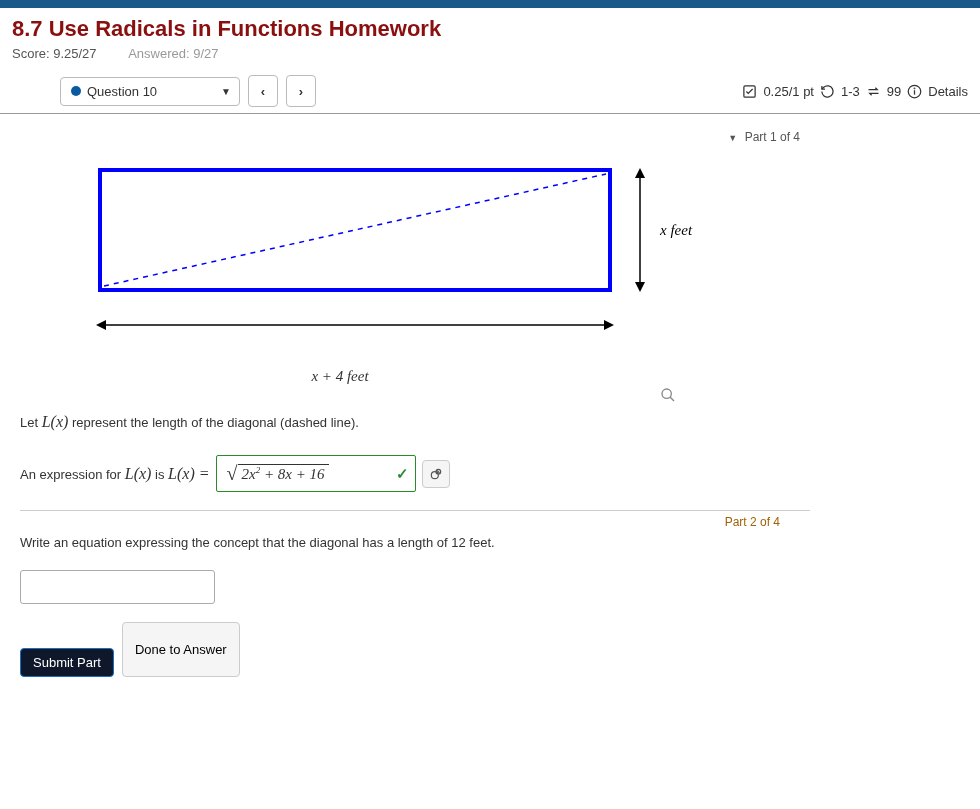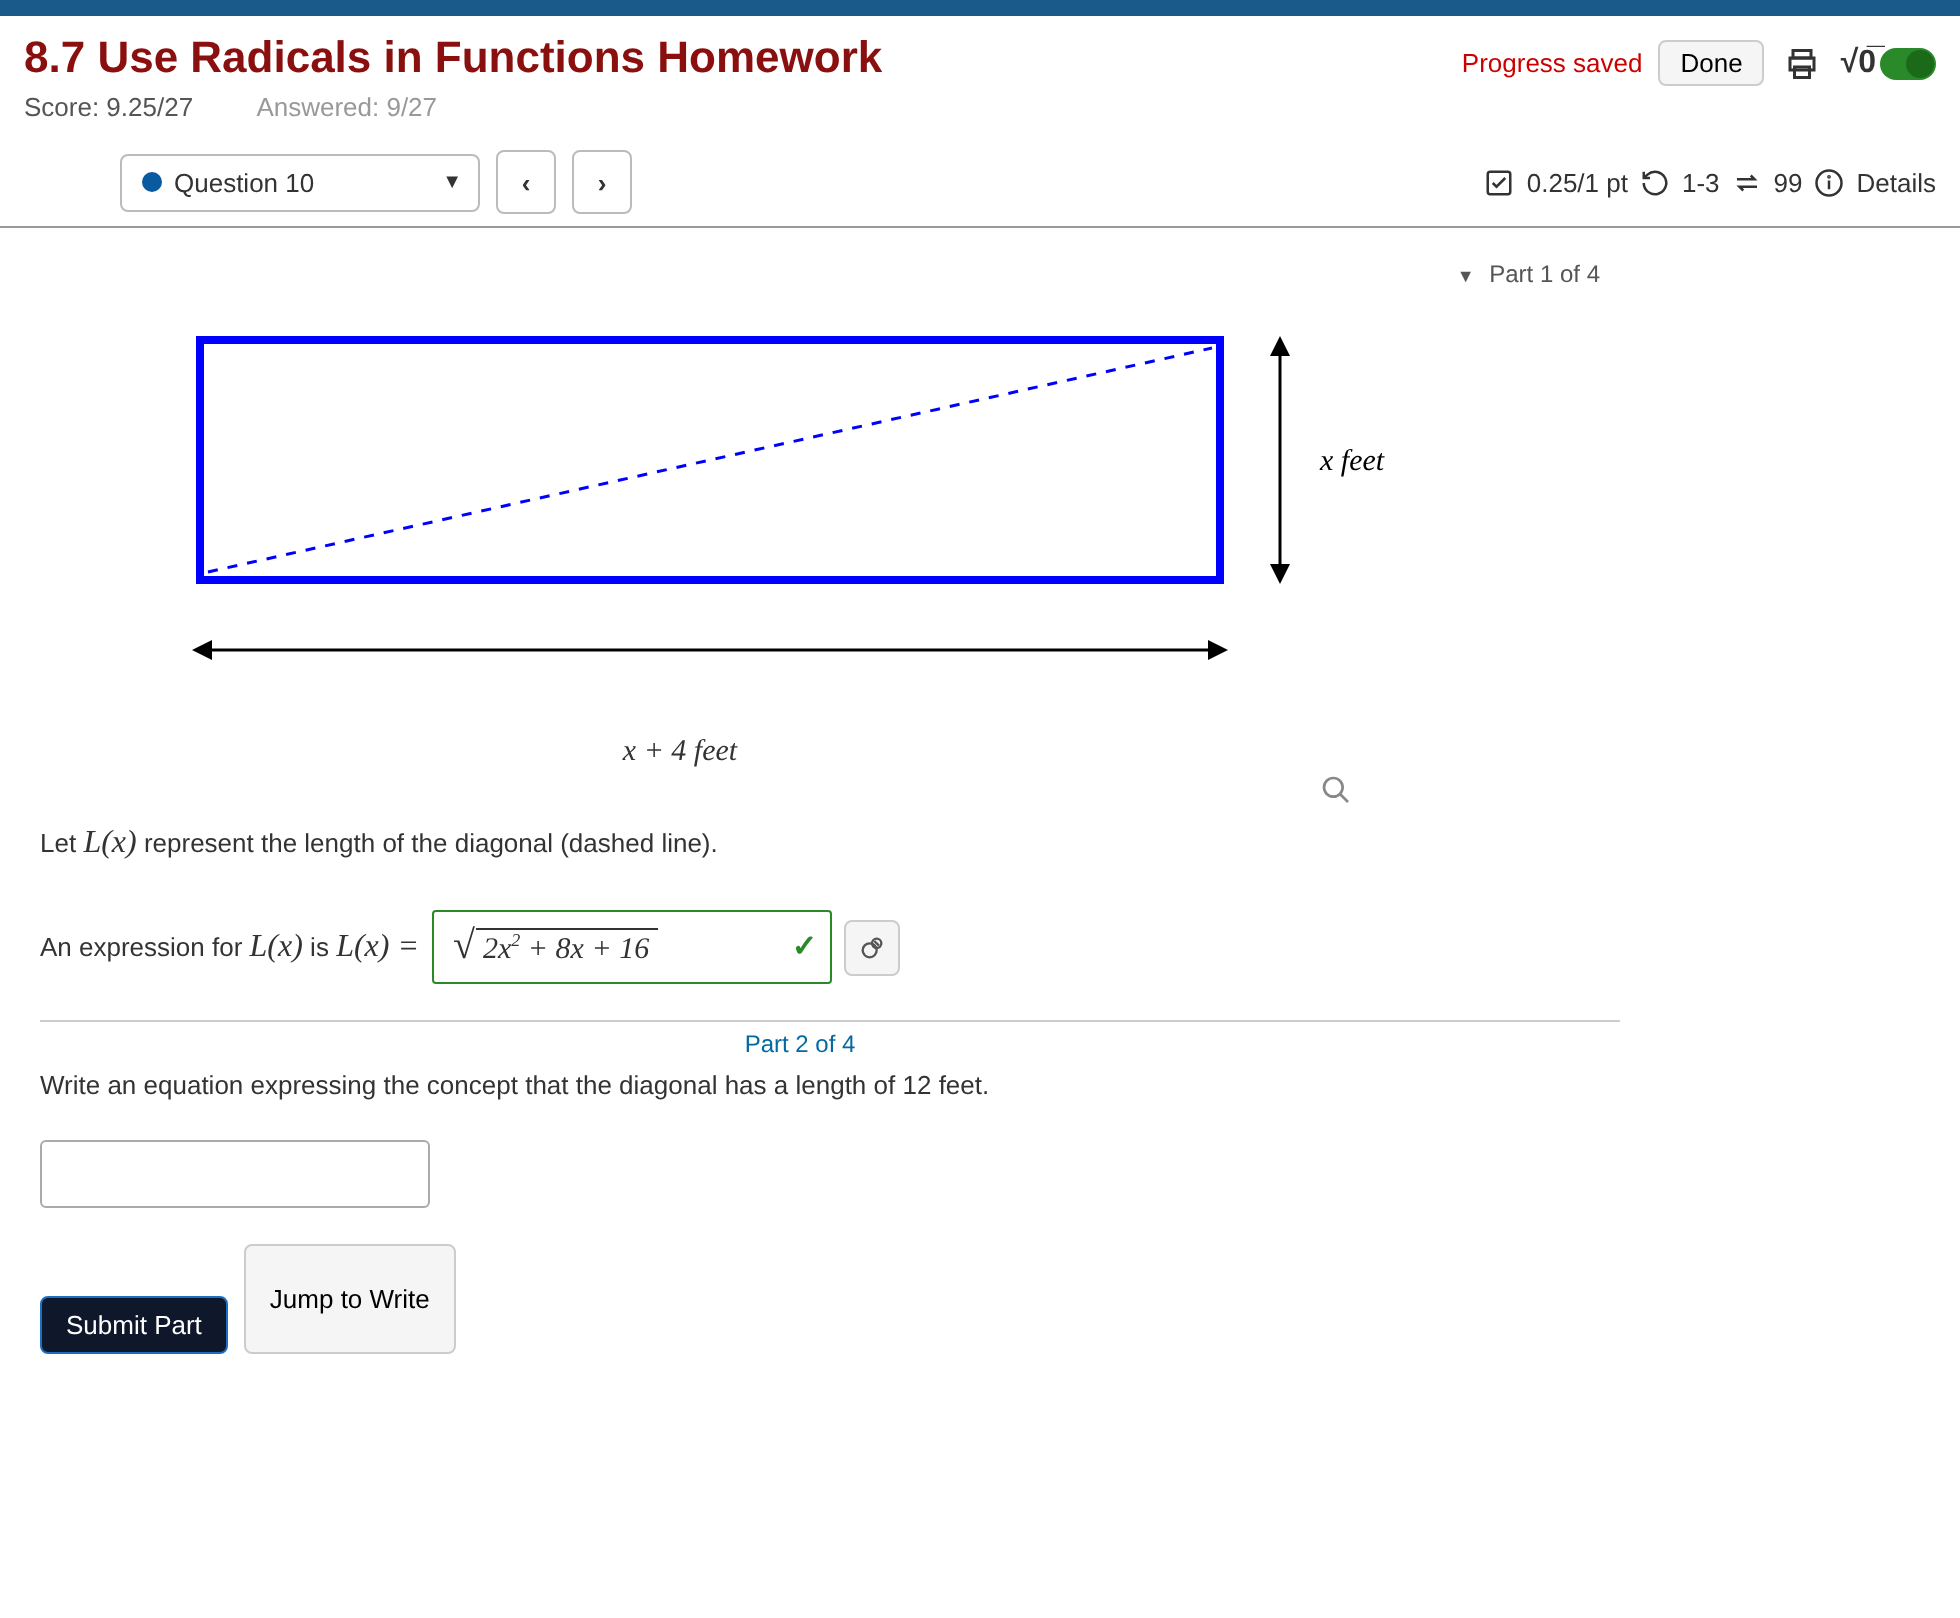--- a/index.html
+++ b/index.html
@@ -223,23 +223,23 @@
     cursor: pointer;
     background: #f5f5f5;
   }
   .hr {
     border: none;
     border-top: 1px solid #ccc;
     margin: 8px 0 4px;
     max-width: 790px;
   }
   .part2 {
-    text-align: center;
+    text-align: right;
     font-size: 12px;
-    color: #0369a1;
+    color: #a16207;
     max-width: 790px;
     margin-bottom: 6px;
     padding-right: 30px;
   }
   .write-text {
     font-size: 13px;
     margin-bottom: 20px;
   }
   .answer-input {
     width: 195px;
@@ -278,35 +278,20 @@
     margin-top: -10px;
     cursor: pointer;
   }
 </style>
 </head>
 <body>
 
 <div class="topbar"></div>
 
 <div class="header">
-  <div class="header-right">
-    <span class="progress-saved">Progress saved</span>
-    <button class="done-btn">Done</button>
-    <span class="icon-btn">
-      <svg width="18" height="18" viewBox="0 0 24 24" fill="none" stroke="#333" stroke-width="2">
-          <rect x="6" y="3" width="12" height="5"></rect>
-          <rect x="4" y="8" width="16" height="8"></rect>
-          <rect x="7" y="14" width="10" height="7"></rect>
-        </svg>
-    </span>
-    <span class="toggle">
-      <span class="sqrt">√0̅</span>
-      <span class="toggle-switch"></span>
-    </span>
-  </div>
   <h1 class="title">8.7 Use Radicals in Functions Homework</h1>
 </div>
 
 <div class="score-row">
   <span>Score: 9.25/27</span>
   <span class="answered">Answered: 9/27</span>
 </div>
 
 <div class="q-row">
   <div class="q-left">
@@ -398,15 +383,15 @@
   <div class="part2">Part 2 of 4</div>
 
   <div class="write-text">
     <span>Write an equation expressing the concept that the diagonal has a length of </span><span class="tnr">12</span><span> feet.</span>
   </div>
 
   <input type="text" class="answer-input" style="">
 
   <div class="btn-row">
     <button class="submit-btn">Submit Part</button>
-    <button class="jump-btn">Jump to Write</button>
+    <button class="jump-btn">Done to Answer</button>
   </div>
 </div>
 
 </body></html>

